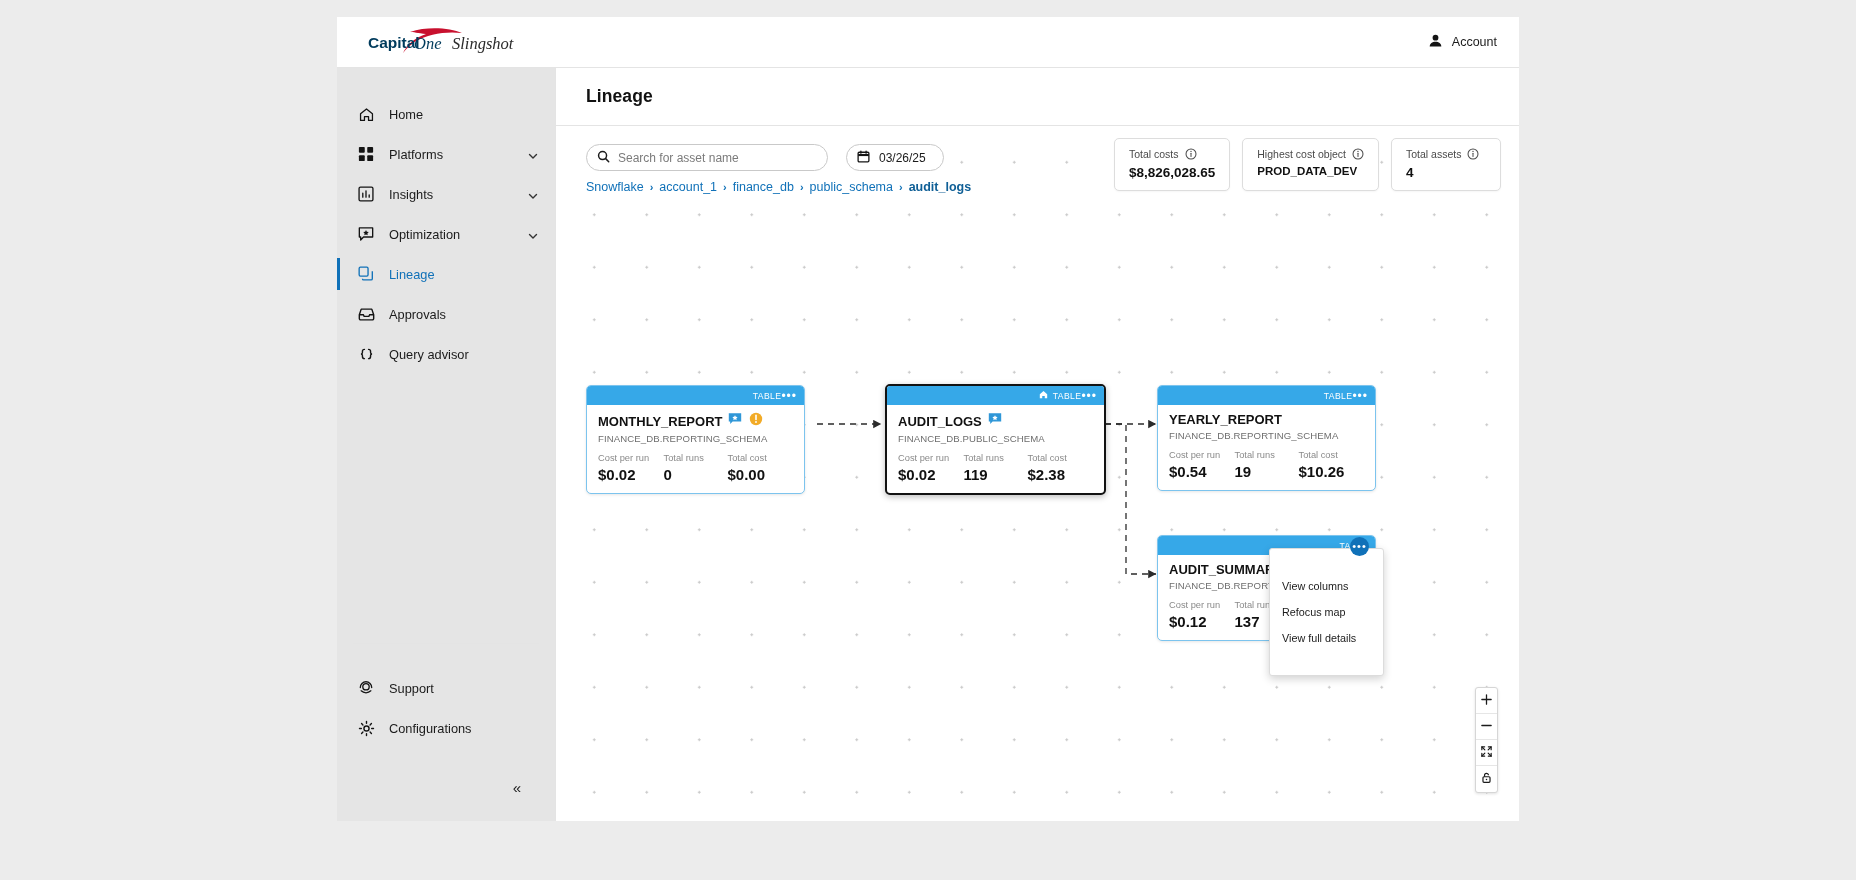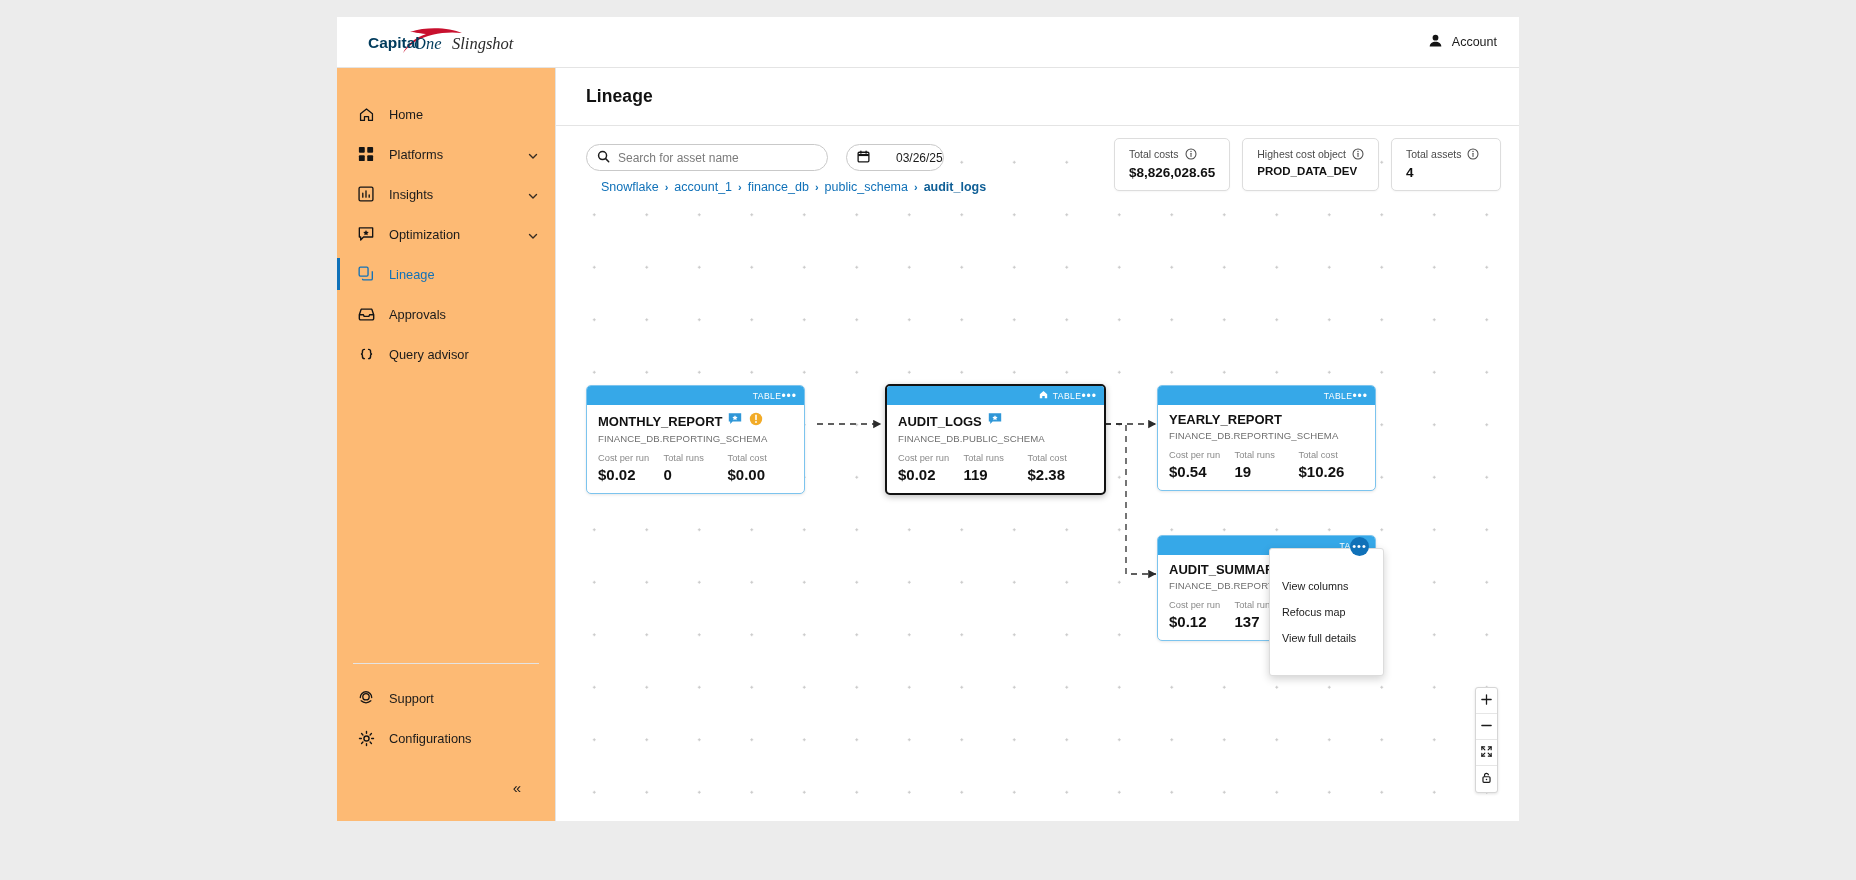--- a/index.html
+++ b/index.html
@@ -30,24 +30,25 @@
   .logo svg { display:block; }
   .account { display:flex; align-items:center; gap:9px; cursor:pointer; }
   .account .lbl { font-size:12.5px; color:#1b1b1b; }
 
   
   .body { flex:1; display:flex; min-height:0; }
 
   
   .sidebar {
     width:219px; flex:0 0 219px;
-    background:#fdba74;
+    background:#e5e5e5;
     border-right:1px solid #e4e4e4;
     display:flex; flex-direction:column;
     padding-top:26px;
+    gap:10px;
   }
   .nav { display:flex; flex-direction:column; }
   .nav-item {
     display:flex; align-items:center;
     height:40px; padding:0 16px 0 20px;
     gap:14px; cursor:pointer; position:relative;
     color:#1b1b1b;
   }
   .nav-item .ico { width:18px; height:18px; flex:0 0 18px; display:flex; align-items:center; justify-content:center; }
   .nav-item .txt { font-size:12.8px; flex:1; }
@@ -94,29 +95,28 @@
     border:0; outline:0; font-size:12px; color:#0f172a;
     font-family:"Liberation Sans", sans-serif;
     width:100%; background:transparent;
   }
   .search-box input::placeholder { color:#7b7b7b; }
   .date-box {
     position:absolute; left:290px; top:18px;
     width:98px; height:27px;
     border:1px solid #c9c9c9; border-radius:14px;
     background:#fff; display:flex; align-items:center;
-    padding:0 10px; gap:26px; cursor:pointer;
+    padding:0 10px; gap:9px; cursor:pointer;
   }
   .date-box .dval { font-size:12px; color:#1b1b1b; }
 
   .breadcrumb {
     position:absolute; left:30px; top:54px;
     display:flex; align-items:center; gap:6px;
     font-size:12.5px;
-    margin-left:15px;
   }
   .breadcrumb a { color:#1071b8; text-decoration:none; cursor:pointer; }
   .breadcrumb .sep { color:#1071b8; font-size:11px; font-weight:bold; }
   .breadcrumb .cur { color:#0f5f96; font-weight:bold; cursor:default; }
 
   .stats { position:absolute; right:18px; top:12px; display:flex; gap:12px; }
   .stat {
     border:1px solid #ddd; border-radius:5px; background:#fff;
     padding:9px 14px 10px 14px; min-width:110px;
     box-shadow:0 1px 2px rgba(0,0,0,.04);

